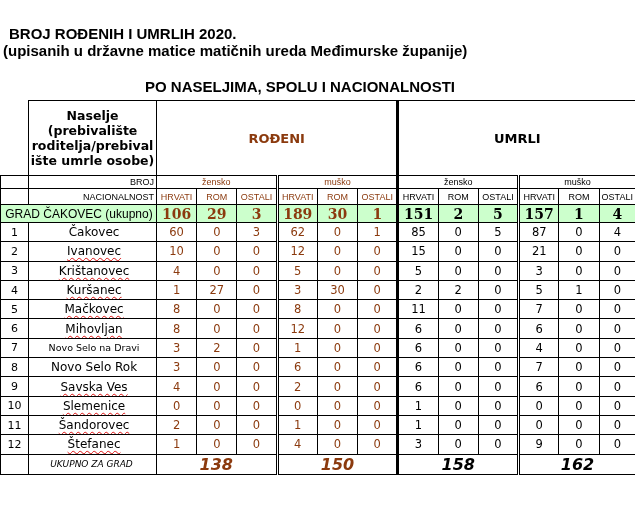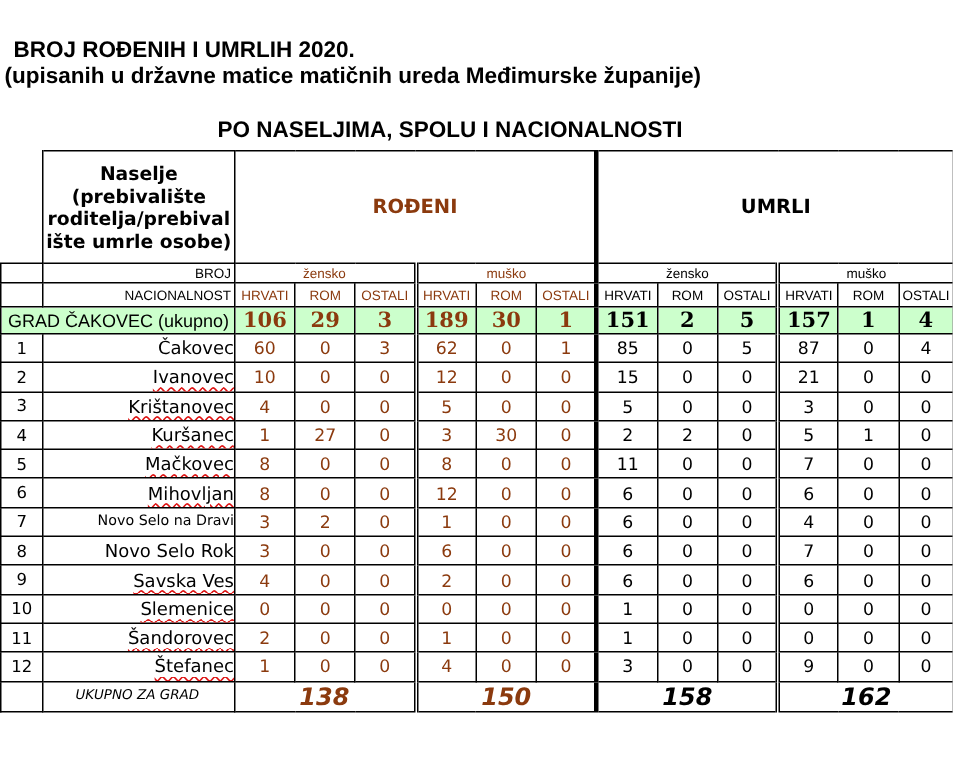--- a/index.html
+++ b/index.html
@@ -20,21 +20,21 @@
     .umrli-hdr { font-family: "DejaVu Sans", sans-serif; font-weight: bold; font-size: 13px; color: #000; }
     .spol-row td { height: 12px; font-family: "Liberation Sans", sans-serif; font-size: 9px; }
     .nac-row td { height: 15px; font-family: "Liberation Sans", sans-serif; font-size: 9px; }
     .lbl-right { text-align: right !important; padding-right: 2px !important; color: #000; }
     .brown { color: #8b3a0e; }
     .black { color: #000; }
     .grad-row td { height: 17px; background: #ccffcc; font-family: "DejaVu Serif", serif; font-weight: bold; font-size: 14px; }
     .grad-row td.grad-label { font-family: "Liberation Sans", sans-serif; font-weight: normal; font-size: 12px; text-align: center; padding-left: 1px; color: #000; }
     .data-row td { height: 18.3px; font-family: "DejaVu Sans", sans-serif; font-size: 11.5px; }
     .data-row td.num { color: #000; font-size: 11px; }
-    .data-row td.name { text-align: right; padding-left: 3px; color: #000; font-size: 12px; }
+    .data-row td.name { text-align: center; padding-left: 3px; color: #000; font-size: 12px; }
     .data-row td.name.small { font-size: 9.5px; }
     .squiggle { text-decoration: underline wavy #d11; text-decoration-thickness: 1px; text-underline-offset: 2px; }
     .total-row td { height: 12px; font-family: "DejaVu Sans", sans-serif; font-style: italic; font-weight: bold; font-size: 16px; }
     .total-row td.total-label { font-weight: normal; font-size: 9px; padding-right: 2px; color: #000; }
     .dbl-left { border-left: 3px double #000 !important; }
     .thick-left { border-left: 3px solid #000 !important; }
   </style>
 </head>
 <body>
 

